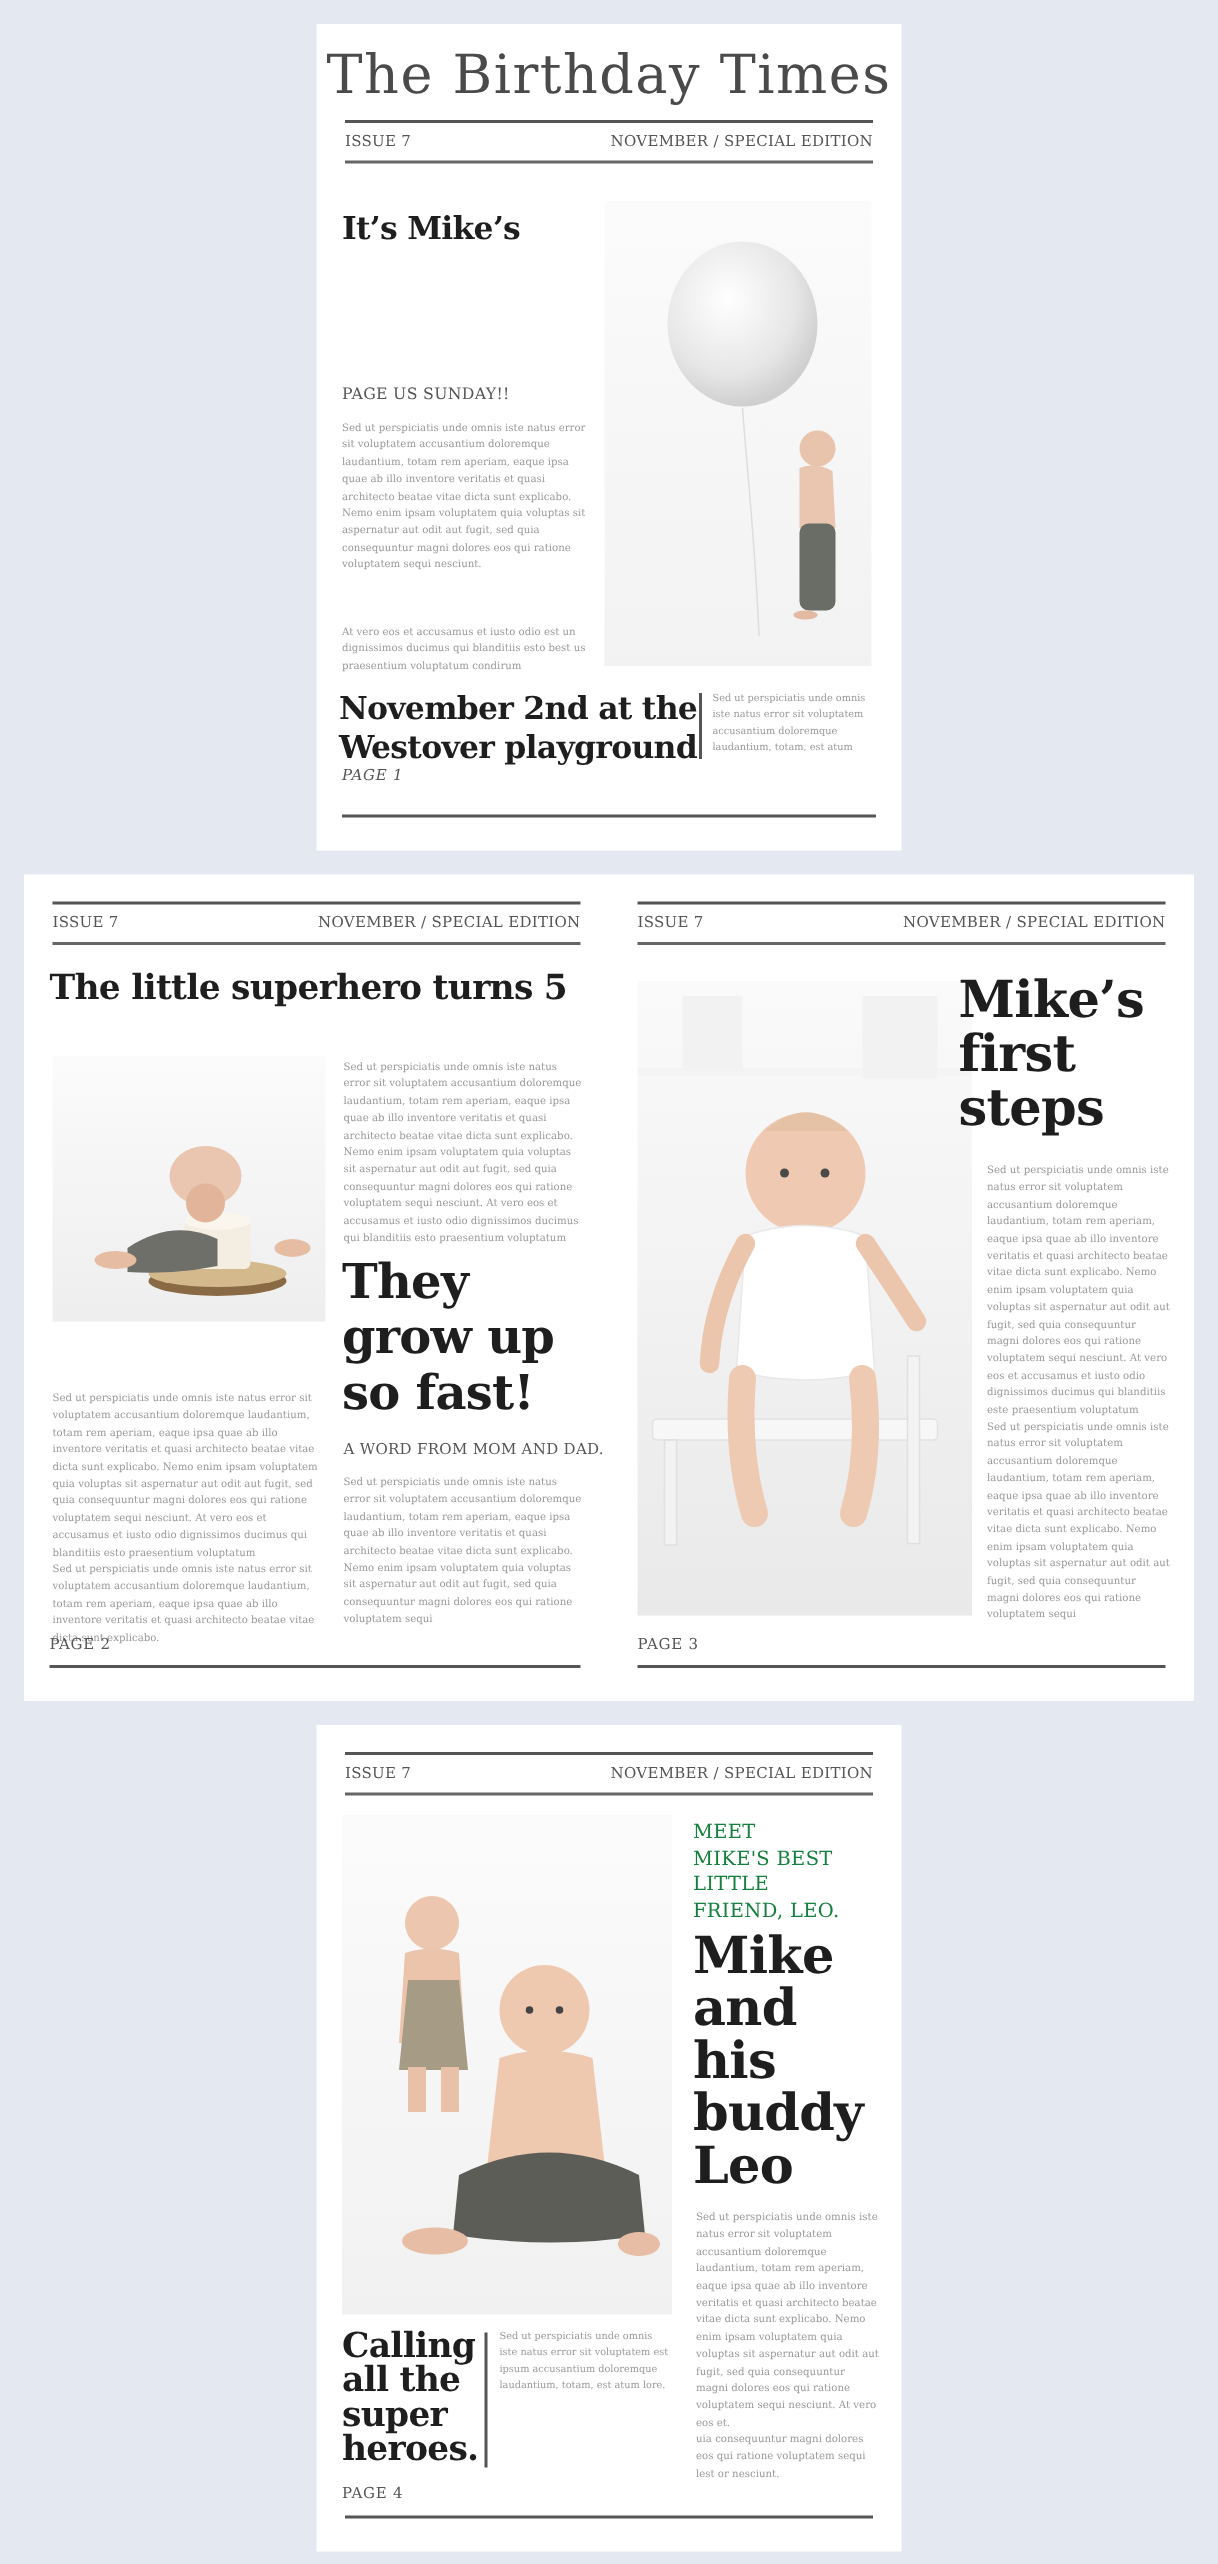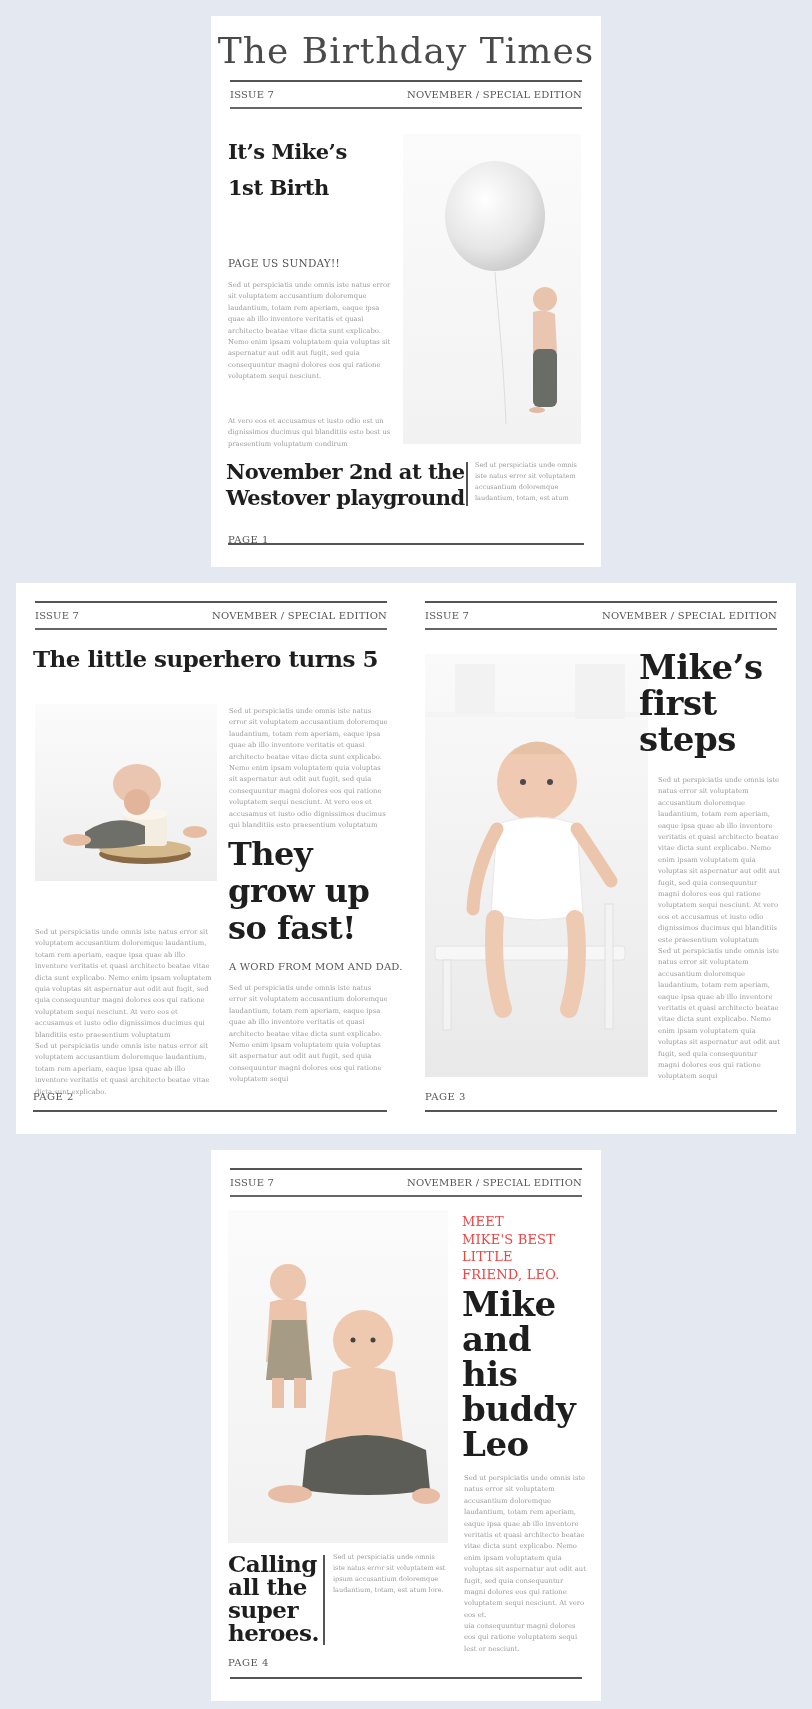--- a/index.html
+++ b/index.html
@@ -43,21 +43,20 @@
 
 <div class="page" id="page1">
   <div class="masthead">The Birthday Times</div>
   <div class="bar" style="left:19px; right:19px; top:64px;"></div>
   <div class="meta" style="left:19px; top:73px;">ISSUE 7</div>
   <div class="meta" style="right:19px; top:73px;">NOVEMBER / SPECIAL EDITION</div>
   <div class="thinbar" style="left:19px; right:19px; top:91px;"></div>
 
   <div class="headline" style="left:17px; top:118px; font-size:21px; line-height:36px;">
     <div>It’s Mike’s</div>
-    <div>1st Birth</div>
   </div>
   <div class="kicker" style="left:17px; top:241px;">PAGE US SUNDAY!!</div>
   <div class="body" style="left:17px; top:264px; width:163px;">Sed ut perspiciatis unde omnis iste natus error sit voluptatem accusantium doloremque laudantium, totam rem aperiam, eaque ipsa quae ab illo inventore veritatis et quasi architecto beatae vitae dicta sunt explicabo. Nemo enim ipsam voluptatem quia voluptas sit aspernatur aut odit aut fugit, sed quia consequuntur magni dolores eos qui ratione voluptatem sequi nesciunt.</div>
   <div class="body" style="left:17px; top:400px; width:163px;">At vero eos et accusamus et iusto odio est un dignissimos ducimus qui blanditiis esto best us praesentium voluptatum condirum</div>
 
   <div class="photo" style="left:192px; top:118px; width:178px; height:310px; background:linear-gradient(180deg,#fbfbfb 0%,#f2f2f2 100%);">
     <svg width="178" height="310" viewBox="0 0 178 310">
       <defs>
         <radialGradient id="bal" cx="40%" cy="35%" r="65%">
           <stop offset="0%" stop-color="#ffffff"></stop>
@@ -74,21 +73,21 @@
     </svg>
   </div>
 
   <div class="headline" style="left:15px; top:443px; font-size:21px; line-height:26px;">
     <div>November 2nd at the</div>
     <div>Westover playground</div>
   </div>
   <div class="vrule" style="left:255px; top:446px; height:44px;"></div>
   <div class="body" style="left:264px; top:444px; width:110px; font-size:6.5px; line-height:11px;">Sed ut perspiciatis unde omnis iste natus error sit voluptatem accusantium doloremque laudantium, totam, est atum</div>
 
-  <div class="pagenum" style="left:17px; top:518px;">PAGE  1</div>
+  <div class="pagenum" style="left:17px; top:496px;font-style:italic;">PAGE  1</div>
   <div class="bar" style="left:17px; right:17px; top:527px; height:1.5px;"></div>
 </div>
 
 <div class="page" id="page2">
   <div class="bar" style="left:19px; right:19px; top:18px;"></div>
   <div class="meta" style="left:19px; top:27px;">ISSUE 7</div>
   <div class="meta" style="right:19px; top:27px;">NOVEMBER / SPECIAL EDITION</div>
   <div class="thinbar" style="left:19px; right:19px; top:45px;"></div>
 
   <div class="headline" style="left:17px; top:62px; font-size:23px; line-height:28px; white-space:nowrap;">The little superhero turns 5</div>
@@ -179,21 +178,21 @@
       <circle cx="135" cy="130" r="30" fill="#efc8b0"></circle>
       <circle cx="125" cy="130" r="2.5" fill="#444"></circle>
       <circle cx="145" cy="130" r="2.5" fill="#444"></circle>
       <path d="M105 162 q30 -10 62 0 l8 70 l-78 0 z" fill="#efc8b0"></path>
       <path d="M78 240 q60 -30 120 0 l4 40 q-60 10 -128 0 z" fill="#5d5d58"></path>
       <ellipse cx="62" cy="284" rx="22" ry="9" fill="#e7bea5"></ellipse>
       <ellipse cx="198" cy="286" rx="14" ry="8" fill="#e7bea5"></ellipse>
     </svg>
   </div>
 
-  <div class="kicker" style="left:251px; top:63px; font-size:13px; line-height:17.5px; color:#ef4444;">
+  <div class="kicker" style="left:251px; top:63px; font-size:13px; line-height:17.5px; color:#15803d;">
     <div>MEET</div>
     <div>MIKE'S BEST</div>
     <div>LITTLE</div>
     <div>FRIEND, LEO.</div>
   </div>
 
   <div class="headline" style="left:251px; top:137px; font-size:34px; line-height:35px;">
     <div>Mike</div>
     <div>and</div>
     <div>his</div>

